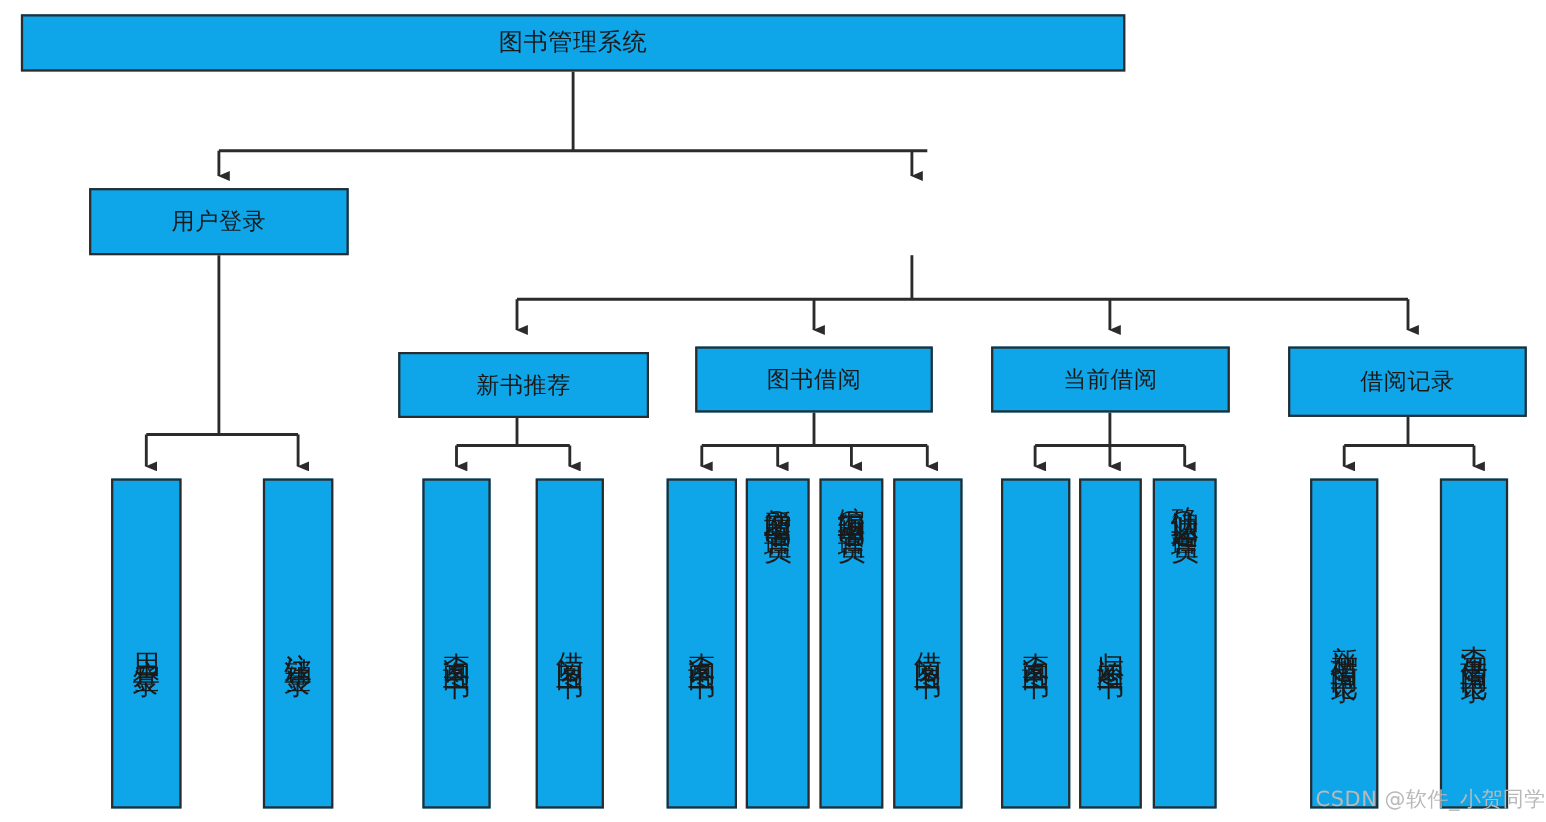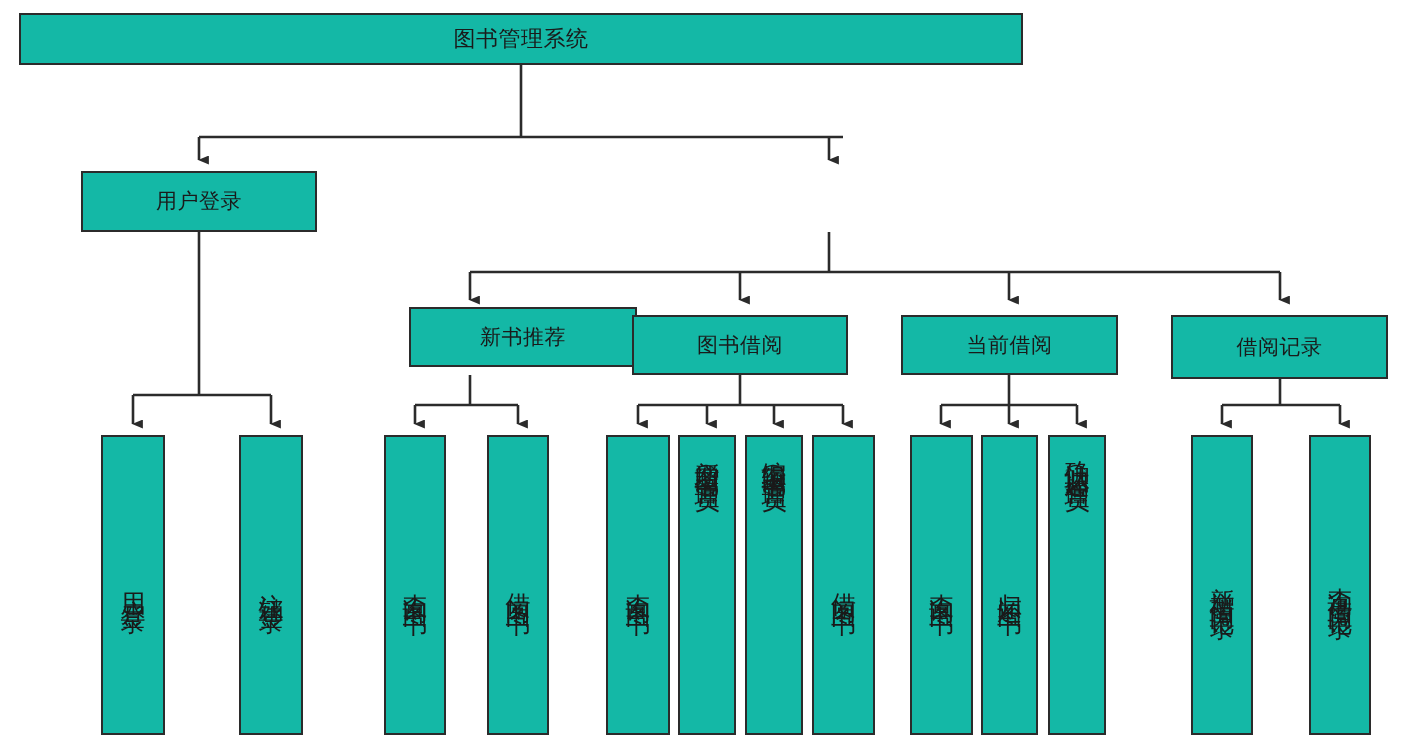--- a/index.html
+++ b/index.html
@@ -22,21 +22,21 @@
     left: 0;
     top: 0;
     width: 1405px;
     height: 747px;
     pointer-events: none;
   }
   .node {
     position: absolute;
     box-sizing: border-box;
     border: 2px solid #2b2b2b;
-    background: #14b8a6;
+    background: #0ea5e9;
     display: flex;
     align-items: center;
     justify-content: center;
     color: #1a1a1a;
   }
   .node-label {
     display: block;
     text-align: center;
     line-height: 1.18;
     letter-spacing: 0.5px;
@@ -134,21 +134,21 @@
   </svg>
 
   <div class="node h-node root" style="left:19px; top:13px; width:1004px; height:52px;">
     <span class="node-label">图书管理系统</span>
   </div>
 
   <div class="node h-node" style="left:81px; top:171px; width:236px; height:61px;">
     <span class="node-label">用户登录</span>
   </div>
 
-  <div class="node h-node" style="left:362px; top:307px; width:228px; height:60px;margin-left:47px;">
+  <div class="node h-node" style="left:362px; top:320px; width:228px; height:60px;">
     <span class="node-label">新书推荐</span>
   </div>
   <div class="node h-node" style="left:632px; top:315px; width:216px; height:60px;">
     <span class="node-label">图书借阅</span>
   </div>
   <div class="node h-node" style="left:901px; top:315px; width:217px; height:60px;">
     <span class="node-label">当前借阅</span>
   </div>
   <div class="node h-node" style="left:1171px; top:315px; width:217px; height:64px;">
     <span class="node-label">借阅记录</span>
@@ -191,14 +191,15 @@
     <span class="node-label">确认归还（管理员）</span>
   </div>
 
   <div class="node v-node" style="left:1191px; top:435px; width:62px; height:300px;">
     <span class="node-label">新增借阅记录</span>
   </div>
   <div class="node v-node" style="left:1309px; top:435px; width:62px; height:300px;">
     <span class="node-label">查询借阅记录</span>
   </div>
 
+  <div class="watermark" style="left:1196px; top:714px;">CSDN @软件_小贺同学</div>
 
 </div>
 
 </body></html>

